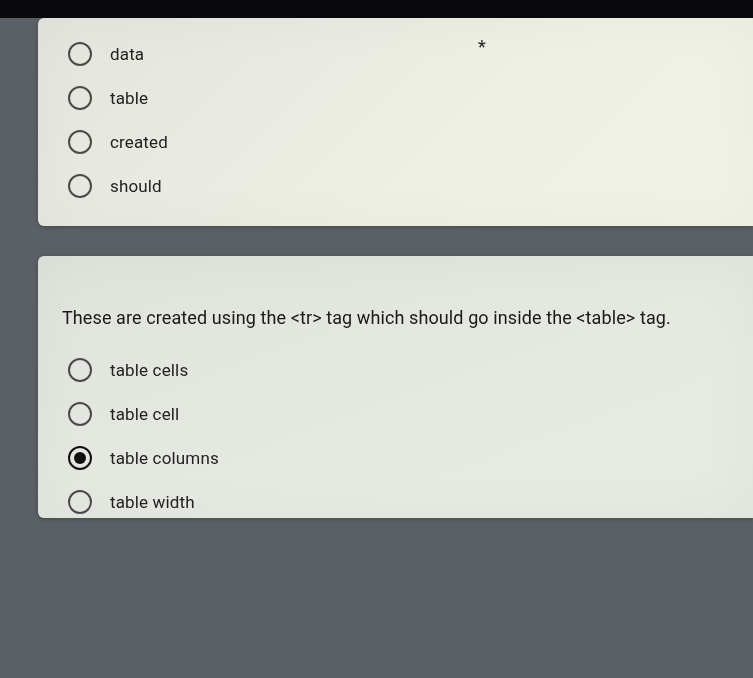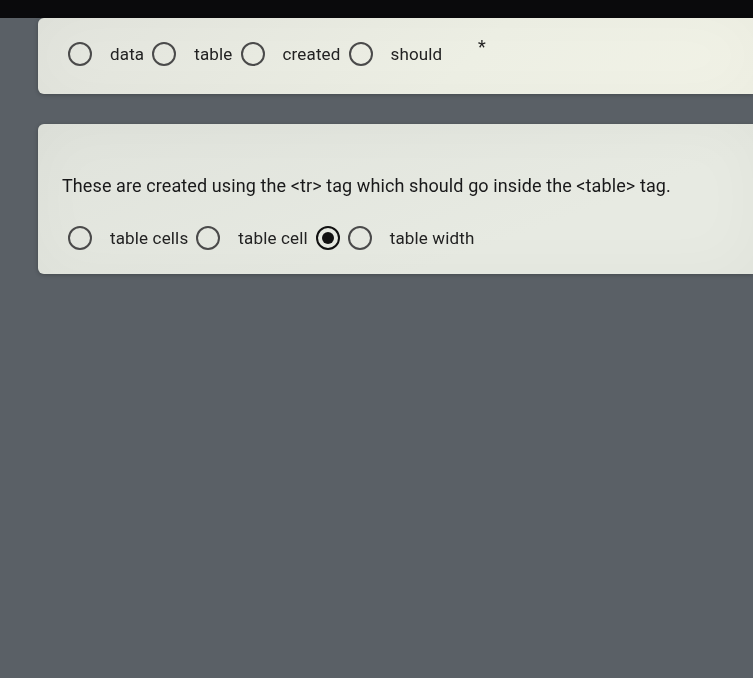--- a/index.html
+++ b/index.html
@@ -19,21 +19,21 @@
   .card {
     background: #e9ece7;
     border-radius: 6px 0 0 6px;
     padding: 24px 20px 28px 24px;
     box-shadow: 0 1px 4px rgba(0,0,0,.25), inset 0 0 60px rgba(0,0,0,.03);
     position: relative;
     color: #1d1f20;
   }
   .card + .card { margin-top: 30px; }
   .card.first { background: linear-gradient(135deg,#e3e5de 0%,#eef0e5 60%,#f2f3e7 100%); }
-  .card.second { background: linear-gradient(160deg,#e0e3dc 0%,#e7eae2 70%); padding-top: 42px; padding-bottom: 24px; }
+  .card.second { background: linear-gradient(160deg,#e0e3dc 0%,#e7eae2 70%); padding-top: 42px; padding-bottom: 4px; }
   .required-star {
     position: absolute;
     top: 18px;
     left: 440px;
     font-size: 18px;
     color: #222;
     font-weight: 400;
   }
   .question {
     font-size: 18px;
@@ -43,21 +43,21 @@
     margin-bottom: 28px;
     padding-top: 8px;
   }
   .blank {
     display: inline-block;
     border-bottom: 2px solid #1a1a1a;
     width: 78px;
     vertical-align: baseline;
     margin: 0 4px 0 6px;
   }
-  .options { display: flex; flex-direction: row; gap: 8px; padding-left: 6px; }
+  .options { display: flex; flex-direction: column; gap: 20px; padding-left: 6px; }
   .option {
     display: flex;
     align-items: center;
     gap: 18px;
     cursor: pointer;
   }
   .radio {
     width: 24px;
     height: 24px;
     border: 2.4px solid #4a4a4a;
@@ -118,20 +118,21 @@
       <label class="option">
         <span class="radio"></span>
         <span class="opt-label">table cells</span>
       </label>
       <label class="option">
         <span class="radio"></span>
         <span class="opt-label">table cell</span>
       </label>
       <label class="option">
         <span class="radio selected"></span>
+        <span class="opt-label">table columns</span>
       </label>
       <label class="option">
         <span class="radio"></span>
         <span class="opt-label">table width</span>
       </label>
     </div>
   </div>
 
 </div>
 

